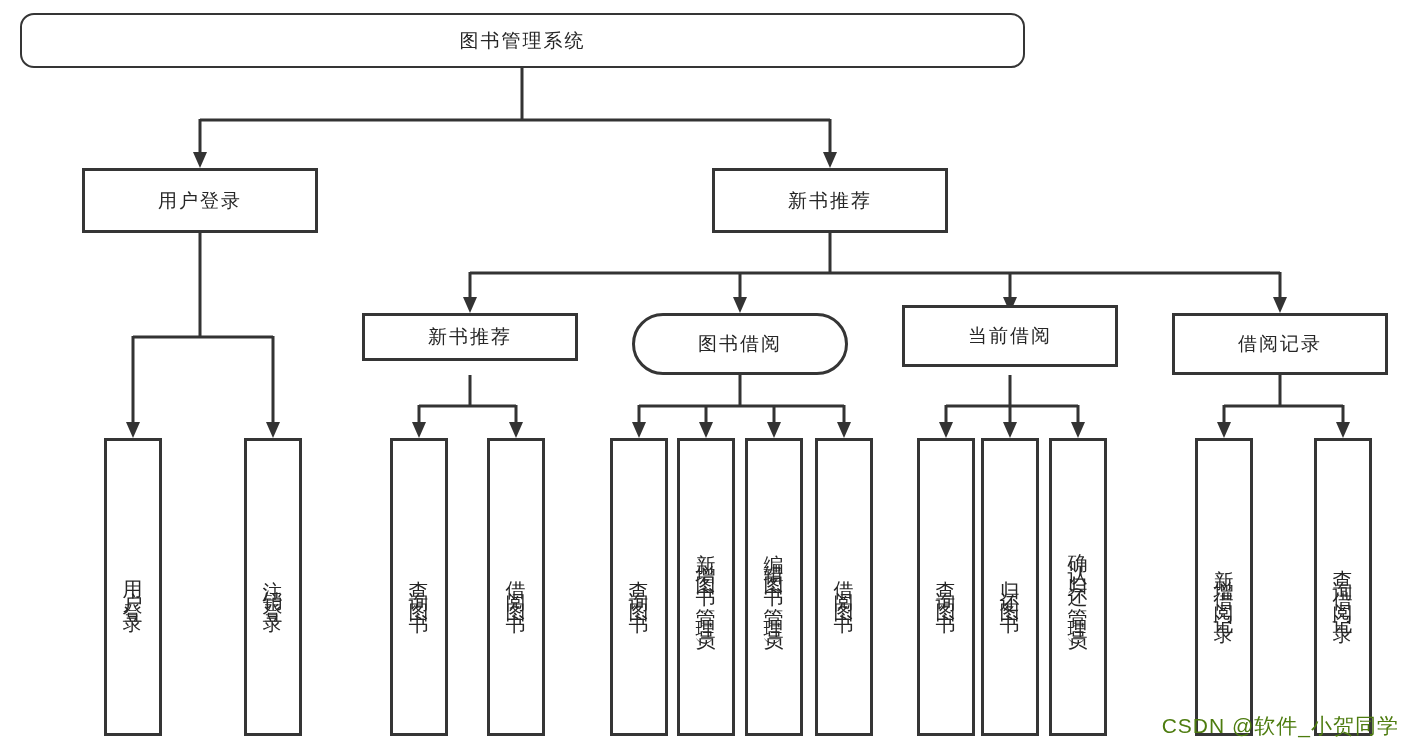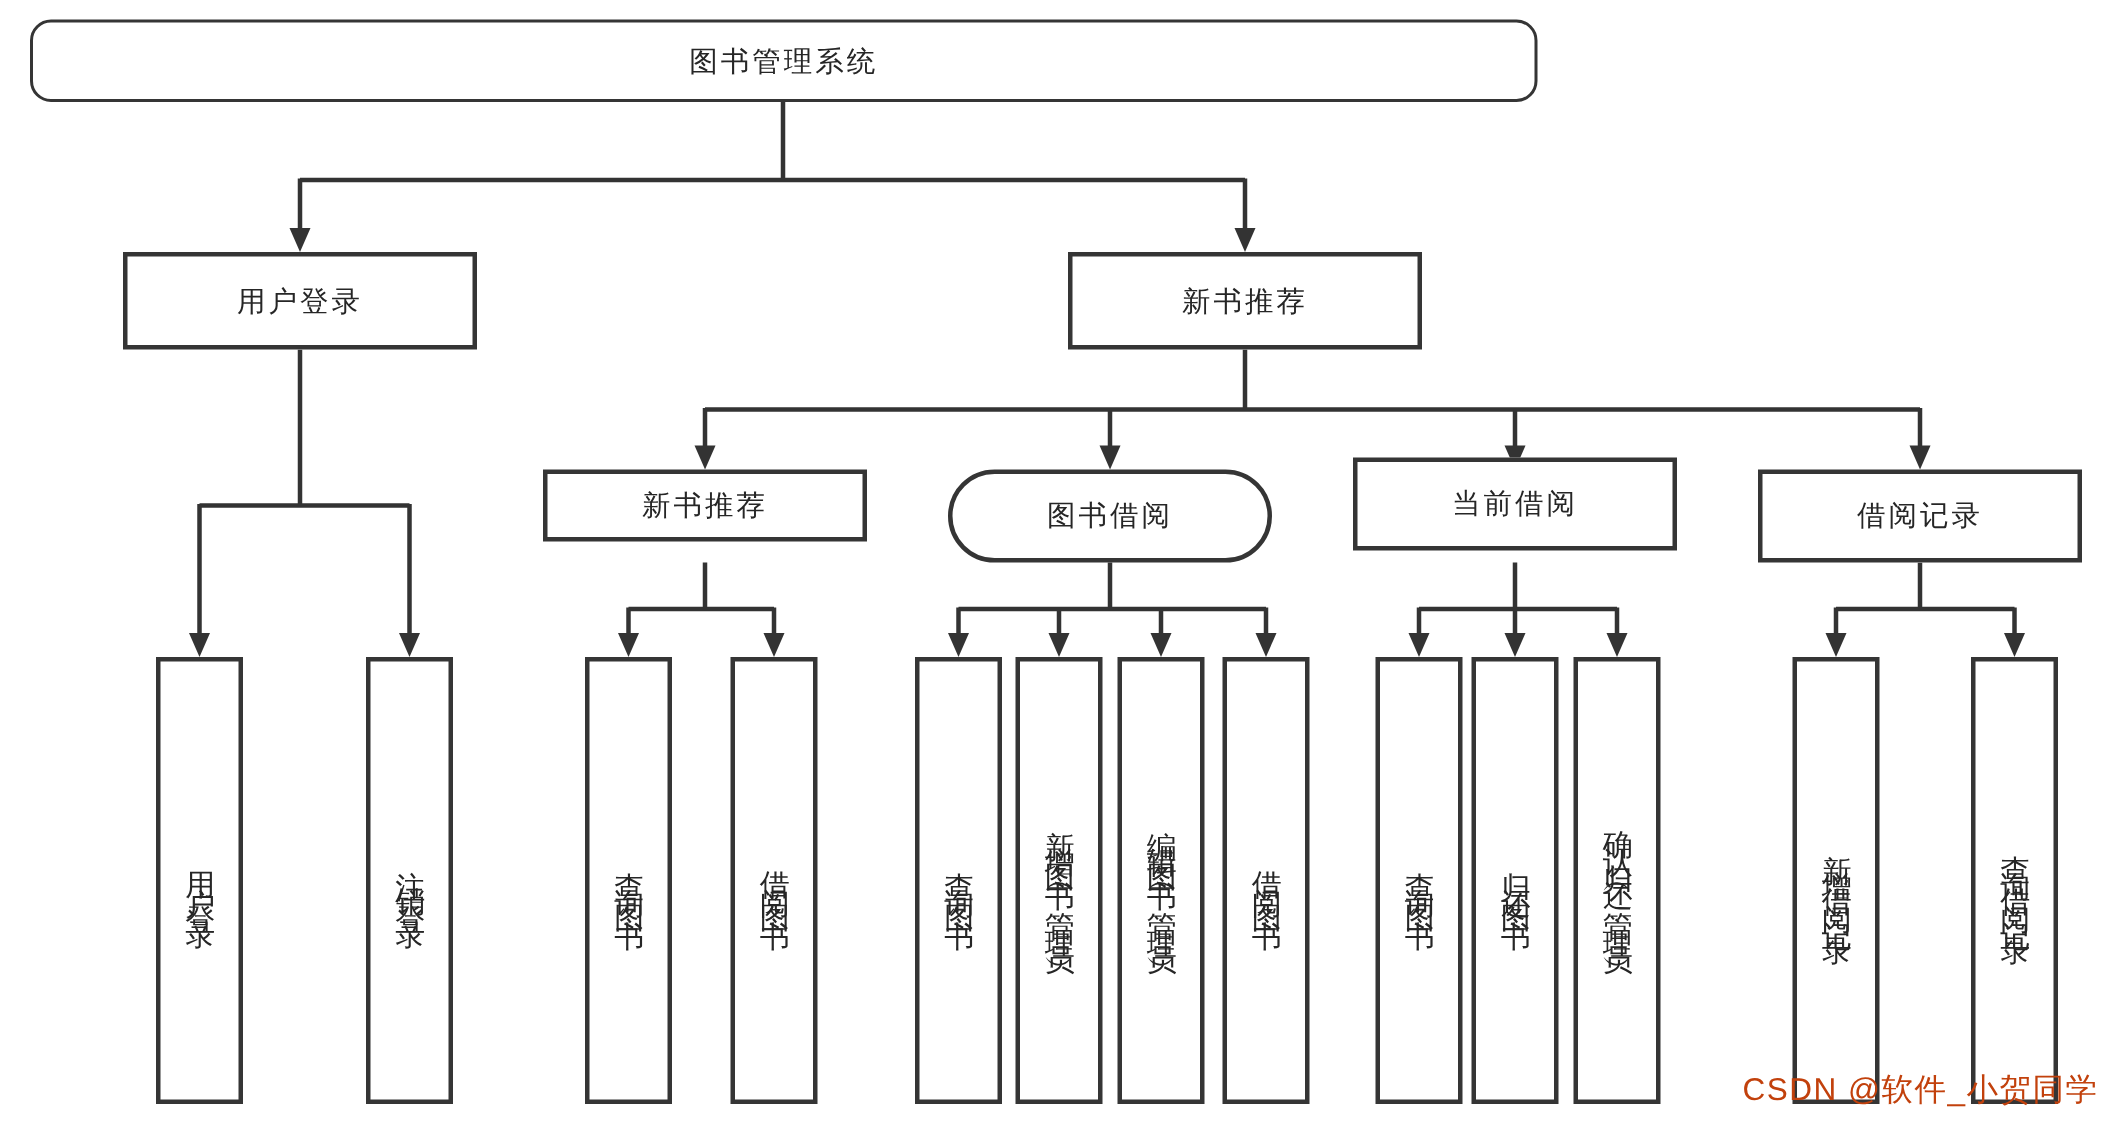--- a/index.html
+++ b/index.html
@@ -139,15 +139,15 @@
     <span class="label">确认归还（管理员）</span>
   </div>
 
   <div class="node v-node" style="left:1195px;top:438px;width:58px;height:298px;">
     <span class="label">新增借阅记录</span>
   </div>
   <div class="node v-node" style="left:1314px;top:438px;width:58px;height:298px;">
     <span class="label">查询借阅记录</span>
   </div>
 
-  <div class="watermark" style="color: #c2410c;">CSDN @软件_小贺同学</div>
+  <div class="watermark" style="color: #4d7c0f;">CSDN @软件_小贺同学</div>
 
 </div>
 
 </body></html>

